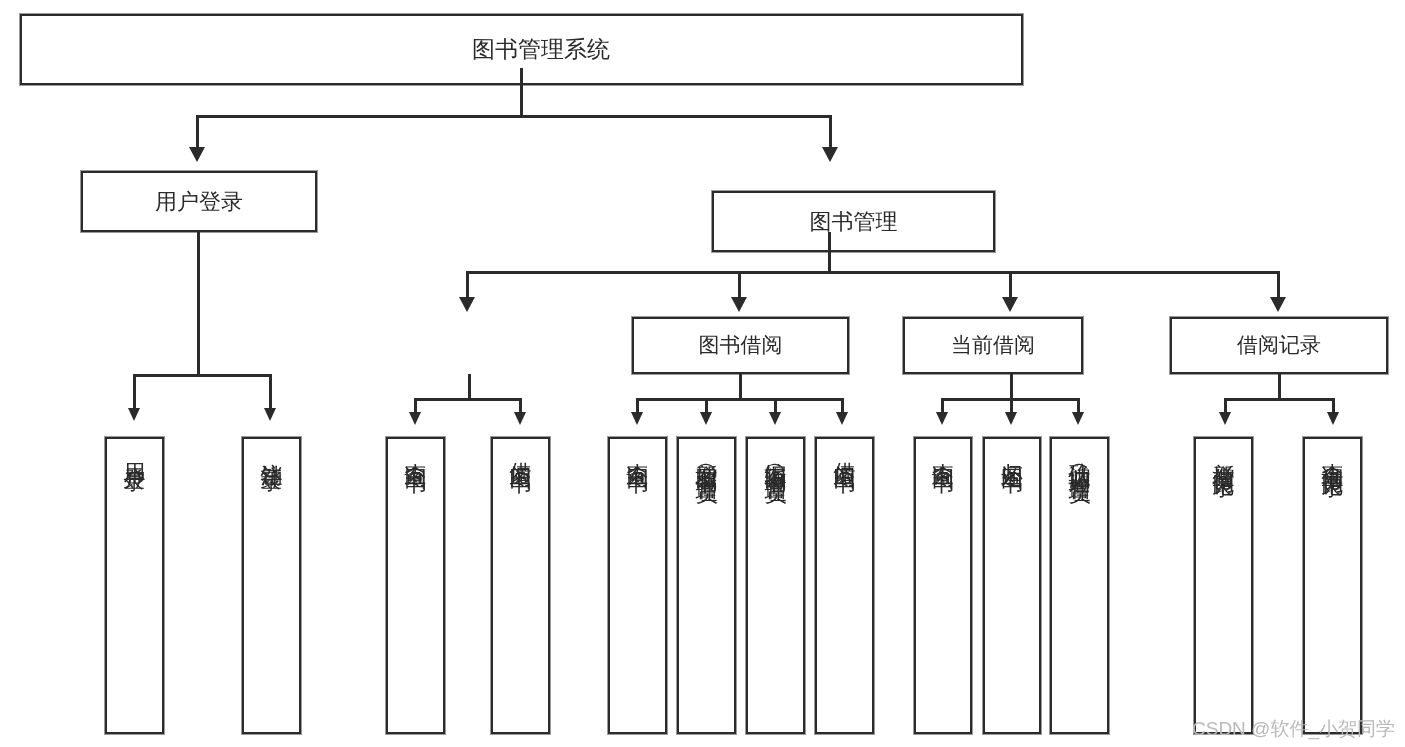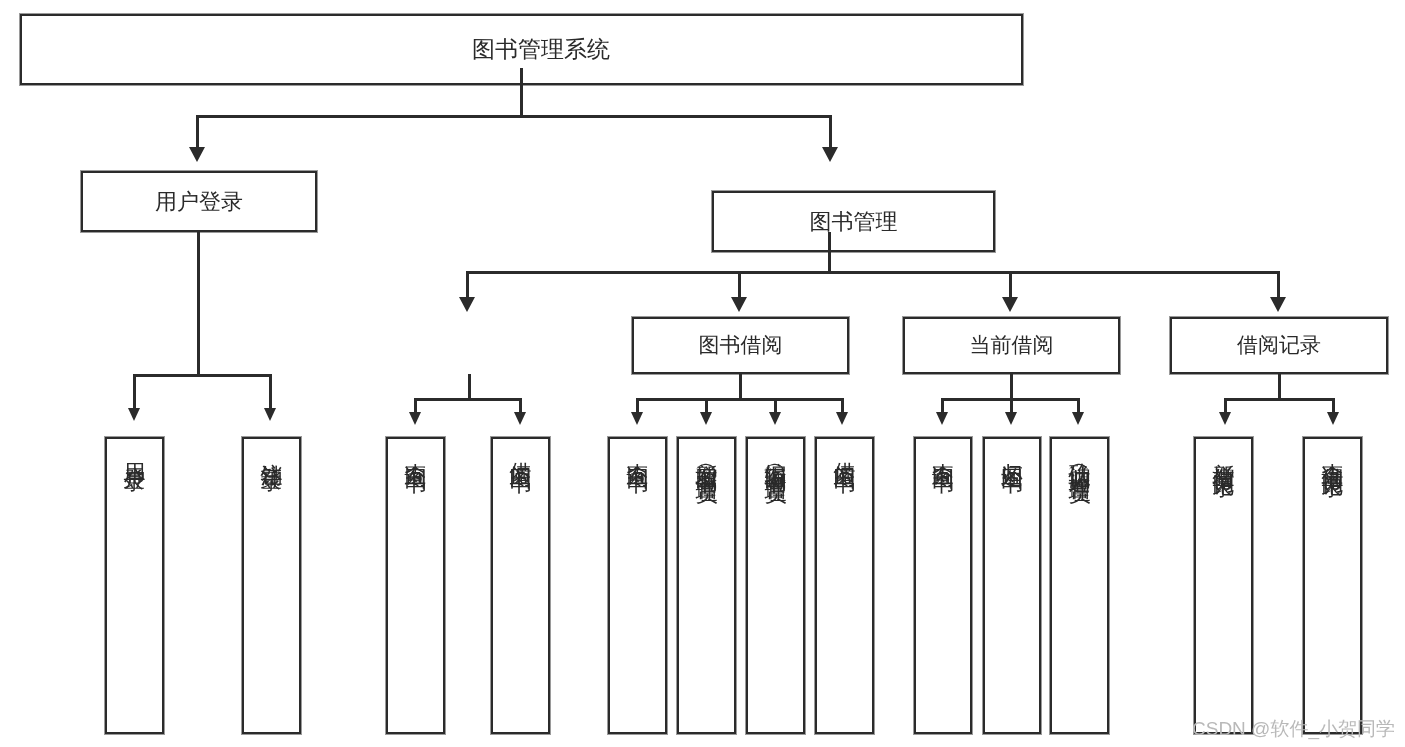--- a/index.html
+++ b/index.html
@@ -124,21 +124,21 @@
 
   <div class="ln v" style="left:1009px;top:271px;width:3px;height:26px;"></div>
   <div class="arrow" style="left:1002px;top:297px;"></div>
 
   <div class="ln v" style="left:1277px;top:271px;width:3px;height:26px;"></div>
   <div class="arrow" style="left:1270px;top:297px;"></div>
 
   <div class="node lvl3" style="left:632px;top:317px;width:217px;height:57px;">
     <span>图书借阅</span>
   </div>
-  <div class="node lvl3" style="left:903px;top:317px;width:217px;height:57px;">
+  <div class="node lvl3" style="left:903px;top:317px;width:180px;height:57px;">
     <span>当前借阅</span>
   </div>
   <div class="node lvl3" style="left:1170px;top:317px;width:218px;height:57px;text-align:center;">
     <span>借阅记录</span>
   </div>
 
   <div class="ln v" style="left:468px;top:374px;width:3px;height:26px;"></div>
   <div class="ln h" style="left:414px;top:398px;width:108px;height:3px;"></div>
   <div class="ln v" style="left:414px;top:398px;width:3px;height:14px;"></div>
   <div class="arrow thin" style="left:409px;top:412px;"></div>

